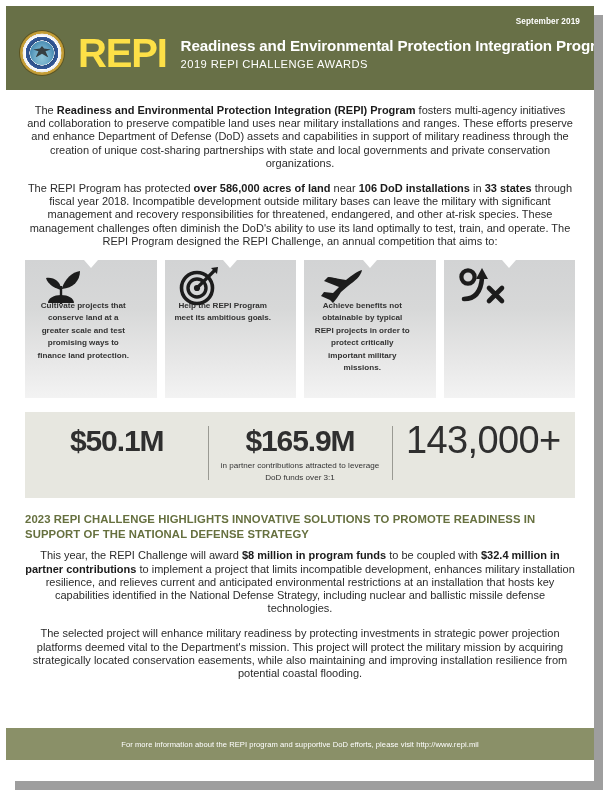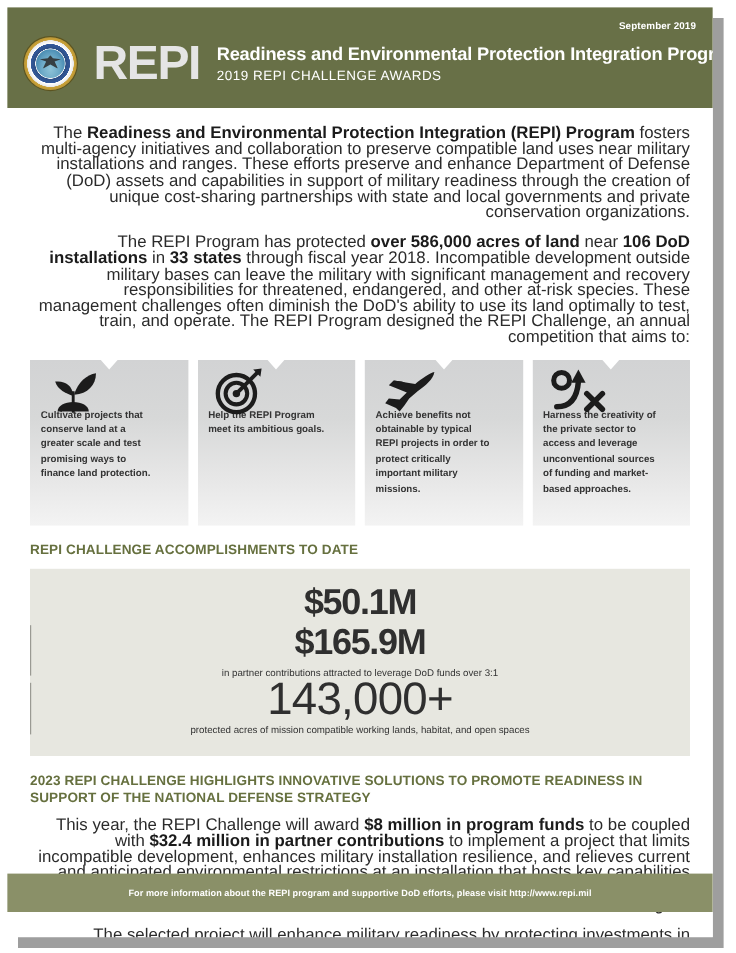--- a/index.html
+++ b/index.html
@@ -76,21 +76,21 @@
     background: #2a2a2a;
     clip-path: polygon(50% 0%, 62% 22%, 100% 30%, 70% 46%, 86% 100%, 50% 68%, 14% 100%, 30% 46%, 0% 30%, 38% 22%);
     opacity: .85;
   }
   .brand {
     margin-left: 14px;
     display: flex;
     align-items: center;
   }
   .repi-word {
-    color: #e5e5e5;
+    color: #fde047;
     font-size: 40px;
     font-weight: bold;
     letter-spacing: -1.2px;
     line-height: 40px;
     font-family: "Liberation Sans", sans-serif;
   }
   .brand-text { margin-left: 14px; }
   .brand-title {
     color: #ffffff;
     font-size: 15.2px;
@@ -106,41 +106,42 @@
     letter-spacing: .45px;
     margin-top: 3px;
     white-space: nowrap;
   }
 
   
   .body {
     padding: 14px 19px 0 19px;
   }
   p.para {
-    font-size: 14px;
+    font-size: 11px;
     line-height: 13.2px;
     color: #2b2b2b;
-    text-align: right;
+    text-align: center;
     margin-bottom: 12px;
   }
   p.para b { font-weight: bold; color: #1b1b1b; }
 
   
   .cards {
     display: flex;
     gap: 8px;
     margin-top: 1px;
     margin-bottom: 14px;
   }
   .card {
     position: relative;
     flex: 1 1 0;
     background: linear-gradient(to bottom, #d2d3d4 0%, #d7d8d8 35%, #e7e7e7 72%, #f3f3f3 100%);
     min-height: 138px;
     padding: 40px 24px 8px 9px;
+    text-align: center;
   }
   .card .notch {
     position: absolute;
     top: 0; left: 50%;
     transform: translateX(-50%);
     width: 0; height: 0;
     border-left: 7px solid transparent;
     border-right: 7px solid transparent;
     border-top: 8px solid #ffffff;
   }
@@ -176,21 +177,20 @@
     margin-bottom: 9px;
   }
   .lead b { font-weight: bold; color: #1b1b1b; }
 
   
   .stats {
     display: flex;
     background: #e7e7e0;
     padding: 12px 0 14px 0;
     margin-bottom: 14px;
-    flex-direction: column;
   }
   .stat {
     flex: 1 1 0;
     text-align: center;
     padding: 0 10px;
     position: relative;
   }
   .stat + .stat:before {
     content: "";
     position: absolute;
@@ -223,21 +223,21 @@
     left: 0; right: 0; bottom: 21px;
     height: 32px;
     background: #8a9068;
     display: flex;
     align-items: center;
     justify-content: center;
   }
   .footer-text {
     color: #ffffff;
     font-size: 7.6px;
-    font-weight: bold;
+    font-weight: normal;
     letter-spacing: .05px;
   }
 </style>
 </head>
 <body>
 
 <div id="page">
   <div class="sheet">
     <div class="sheet-inner">
 
@@ -304,38 +304,35 @@
           <div class="card">
             <div class="notch"></div>
             <div class="icon">
               <svg width="56" height="40" viewBox="0 0 56 40">
                 <circle cx="14" cy="11" r="6.6" fill="none" stroke="#1c1c1c" stroke-width="4.2"></circle>
                 <path d="M10 33 C22 33 27 25 28 12" stroke="#1c1c1c" stroke-width="4.6" fill="none" stroke-linecap="round"></path>
                 <path d="M28 2 L34 13 L22 13 Z" fill="#1c1c1c"></path>
                 <path d="M35 22 L48 35 M48 22 L35 35" stroke="#1c1c1c" stroke-width="4.6" stroke-linecap="round"></path>
               </svg>
             </div>
-            <div class="card-text">Harness the creativity of the private sector to access and leverage unconventional sources of funding and market-based approaches.</div>
           </div>
 
         </div>
 
-        <h2 class="sec">REPI CHALLENGE ACCOMPLISHMENTS TO DATE</h2>
 
         <div class="stats">
           <div class="stat">
             <div class="big">$50.1M</div>
           </div>
           <div class="stat">
             <div class="big">$165.9M</div>
             <div class="desc">in partner contributions attracted to leverage DoD funds over 3:1</div>
           </div>
           <div class="stat wide">
             <div class="big">143,000+</div>
-            <div class="desc">protected acres of mission compatible working lands, habitat, and open spaces</div>
           </div>
         </div>
 
         <h2 class="sec">2023 REPI CHALLENGE HIGHLIGHTS INNOVATIVE SOLUTIONS TO PROMOTE READINESS IN SUPPORT OF THE NATIONAL DEFENSE STRATEGY</h2>
         <p class="para"><span>This year, the REPI Challenge will award </span><b>$8 million in program funds</b><span> to be coupled with </span><b>$32.4 million in partner contributions</b><span> to implement a project that limits incompatible development, enhances military installation resilience, and relieves current and anticipated environmental restrictions at an installation that hosts key capabilities identified in the National Defense Strategy, including nuclear and ballistic missile defense technologies.</span></p>
         <p class="para">The selected project will enhance military readiness by protecting investments in strategic power projection platforms deemed vital to the Department's mission. This project will protect the military mission by acquiring strategically located conservation easements, while also maintaining and improving installation resilience from potential coastal flooding.</p>
 
       </div>
 
       <div class="footer">

